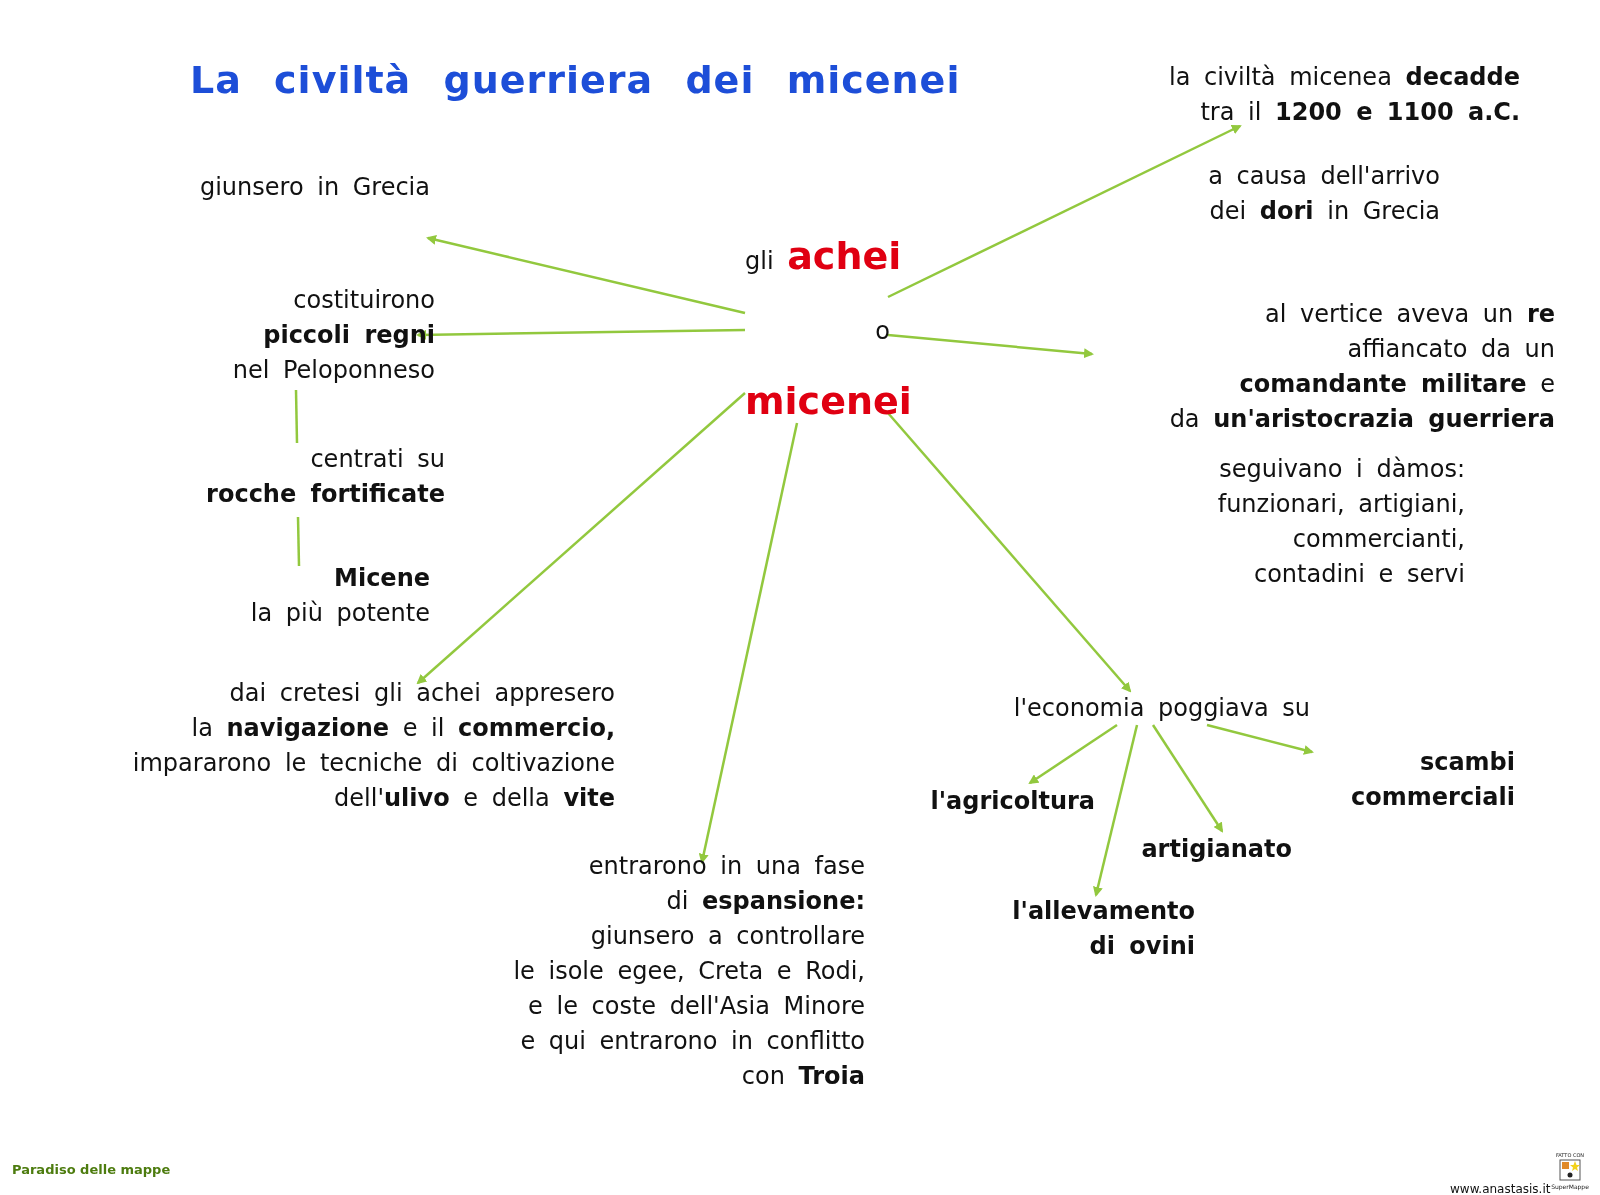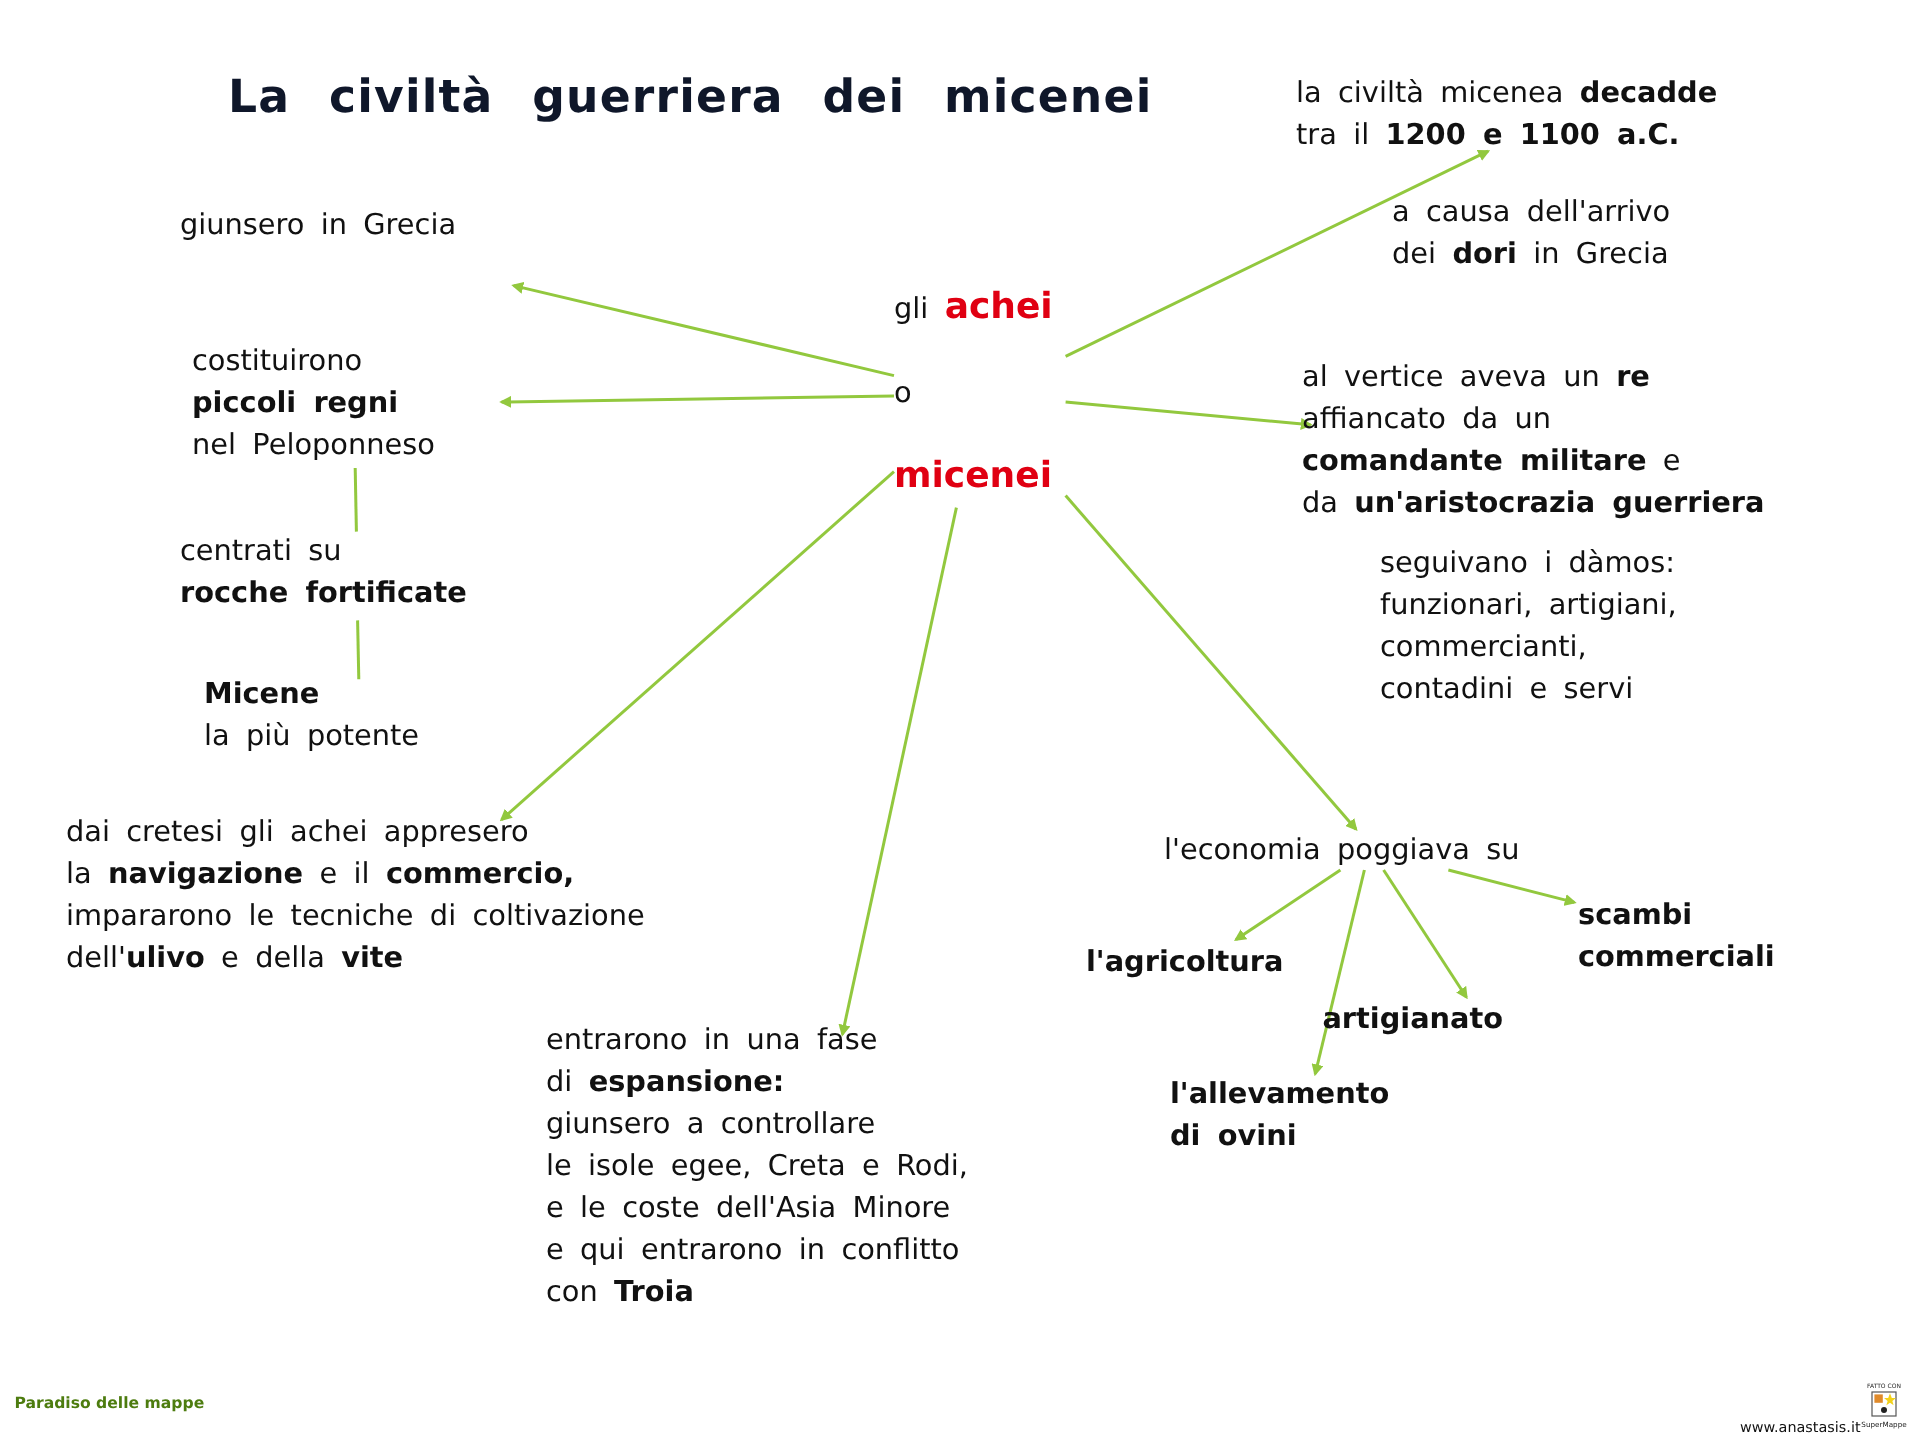--- a/index.html
+++ b/index.html
@@ -1,25 +1,25 @@
 <!DOCTYPE html>
 <html><head>
   <meta charset="utf-8">
   <style>
     html, body { margin: 0; padding: 0; background: #ffffff; }
     body { width: 1600px; height: 1195px; position: relative; overflow: hidden;
            font-family: "DejaVu Sans", sans-serif; color: #111; }
     .title { position: absolute; left: 190px; top: 58px; font-size: 38px; font-weight: bold;
-             color: #0f172a; letter-spacing: 1px; word-spacing: 18px;
+             color: #1d4ed8; letter-spacing: 1px; word-spacing: 18px;
              font-family: "DejaVu Sans", sans-serif; }
-    .node { position: absolute; text-align: left; font-size: 24px; line-height: 35px;
+    .node { position: absolute; text-align: right; font-size: 24px; line-height: 35px;
             white-space: nowrap; word-spacing: 6px; }
     .node b { font-weight: bold; }
     .red { color: #e00012; font-weight: bold; }
-    .big { font-size: 30px; }
+    .big { font-size: 38px; }
     svg.links { position: absolute; left: 0; top: 0; }
     .footer-left { position: absolute; left: 12px; top: 1162px; font-size: 13px; font-weight: bold; color: #4d7c0f; }
     .footer-right { position: absolute; left: 1450px; top: 1182px; font-size: 12px; color: #111; }
     .logo { position: absolute; left: 1548px; top: 1148px; width: 44px; height: 44px; }
   </style>
 </head>
 <body>
 
 <svg class="links" width="1600" height="1195">
   <defs>

